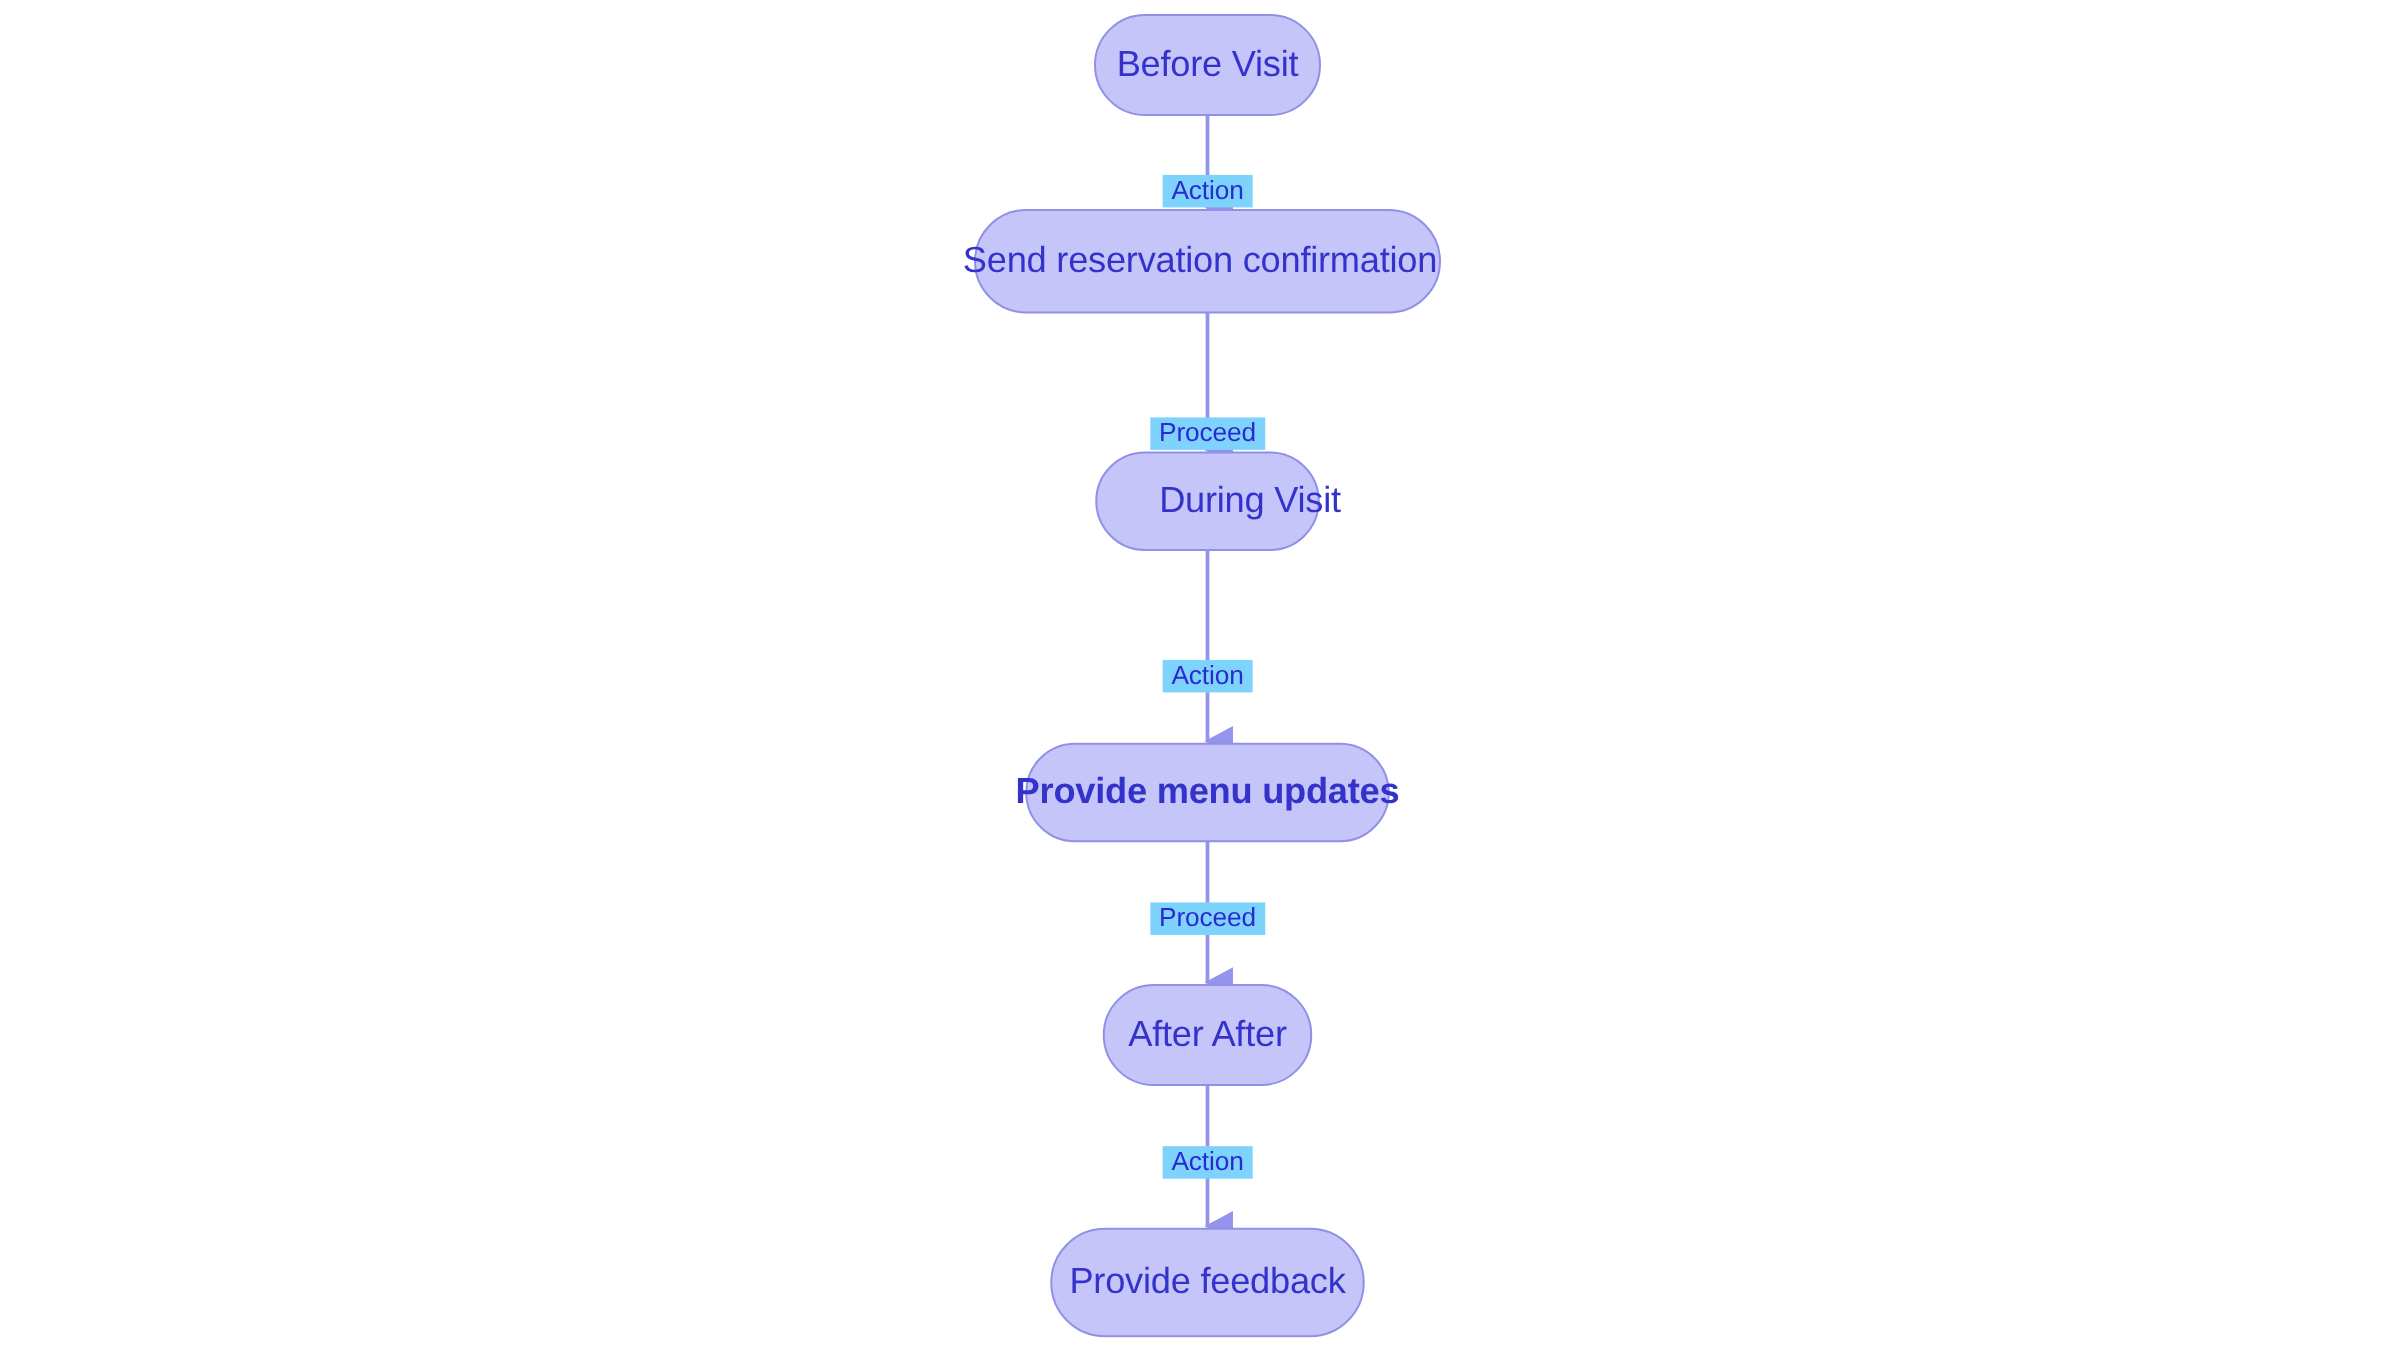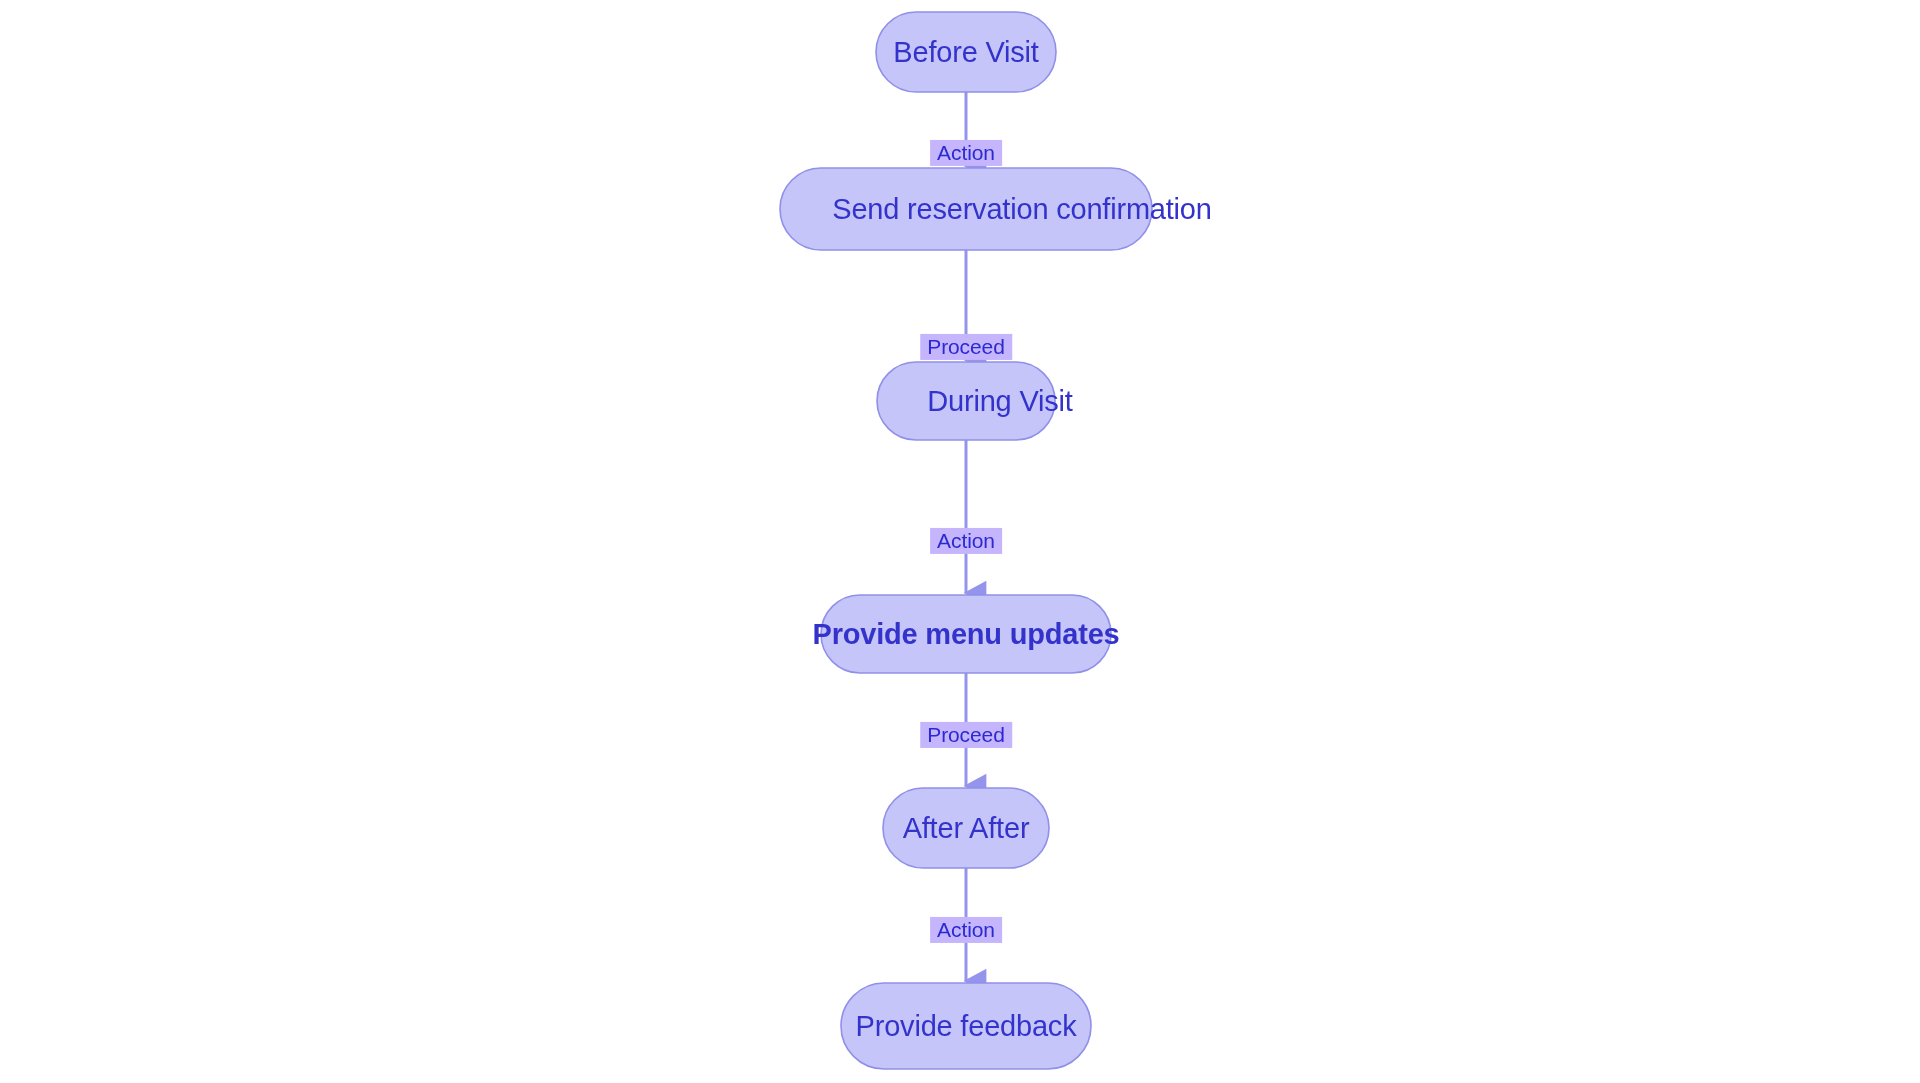--- a/index.html
+++ b/index.html
@@ -46,21 +46,21 @@
 
   .edge-label {
     position: absolute;
     transform: translate(-50%, -50%);
     white-space: nowrap;
     color: #2a2ad0;
     font-family: "Liberation Sans", sans-serif;
     font-size: 21px;
     font-weight: 400;
     letter-spacing: -0.1px;
-    background: #c4b5fd;
+    background: #7dd3fc;
     padding: 1px 7px;
     line-height: 1.15;
   }
 </style>
 </head>
 <body>
 
 <div id="flow-canvas">
 
   <svg id="flow-svg" viewBox="0 0 1920 1083" xmlns="http://www.w3.org/2000/svg">
@@ -86,20 +86,20 @@
       </g>
   </svg>
 
   <div id="text-layer">
       <div class="edge-label" style="left: 966px; top: 153px;">Action</div>
       <div class="edge-label" style="left: 966px; top: 347px;">Proceed</div>
       <div class="edge-label" style="left: 966px; top: 541px;">Action</div>
       <div class="edge-label" style="left: 966px; top: 735px;">Proceed</div>
       <div class="edge-label" style="left: 966px; top: 930px;">Action</div>
       <div class="node-label" style="left: 966px; top: 52px;">Before Visit</div>
-      <div class="node-label" style="left: 1022px; top: 209px;">Send reservation confirmation</div>
+      <div class="node-label" style="left: 960px; top: 209px;">Send reservation confirmation</div>
       <div class="node-label" style="left: 1000px; top: 401px;">During Visit</div>
       <div class="node-label" style="left: 966px; top: 634px; font-weight: bold;">Provide menu updates</div>
       <div class="node-label" style="left: 966px; top: 828px;">After After</div>
       <div class="node-label" style="left: 966px; top: 1026px;">Provide feedback</div>
     </div>
 
 </div>
 
 </body></html>

